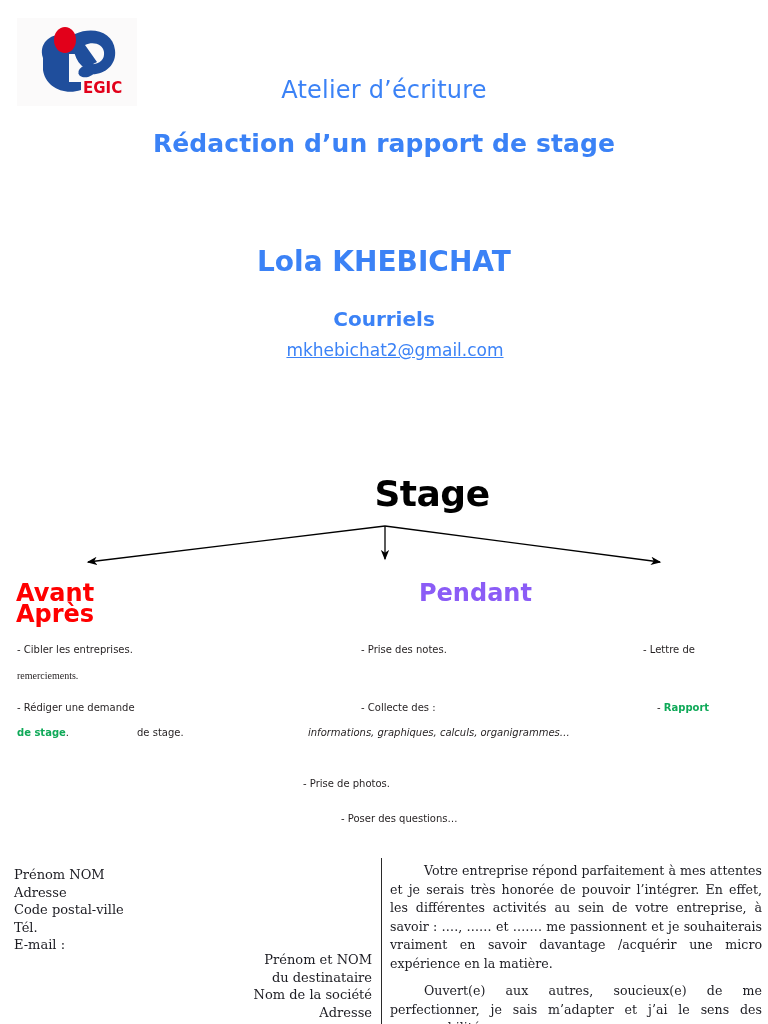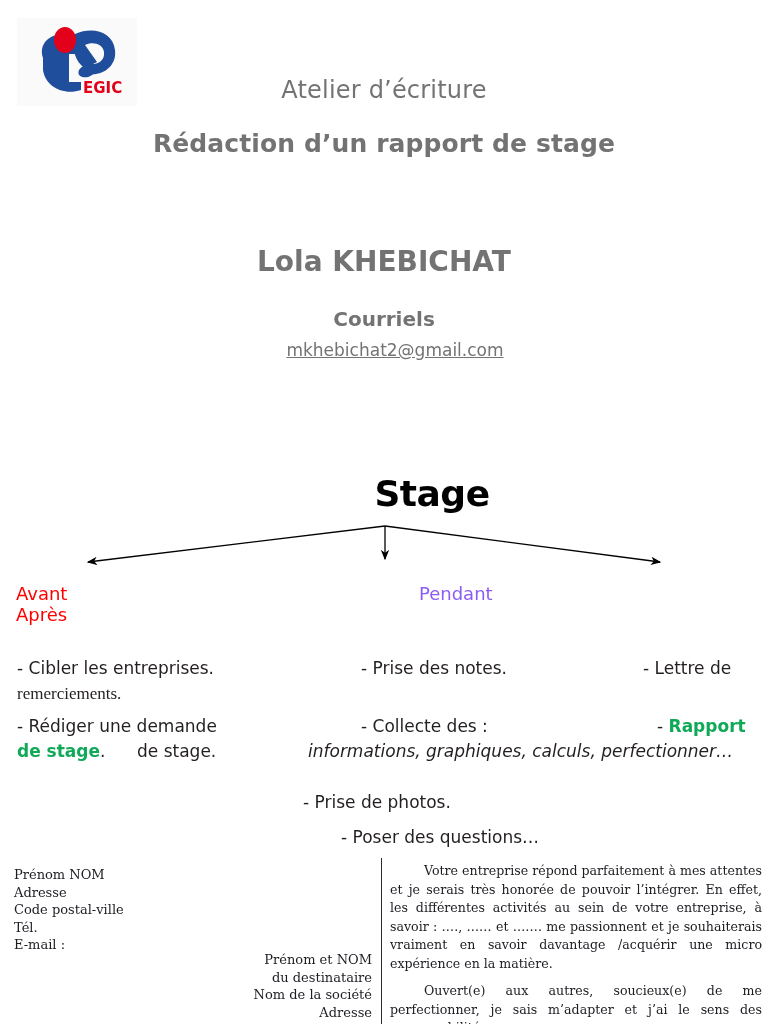--- a/index.html
+++ b/index.html
@@ -28,21 +28,21 @@
     height: 88px;
     background: #fbfafa;
   }
   #logo svg { display: block; }
 
   
   .hdr {
     position: absolute;
     width: 768px;
     text-align: center;
-    color: #737373;
+    color: #3b82f6;
   }
   #title-atelier {
     top: 76px;
     font-size: 24px;
     font-weight: normal;
     letter-spacing: 0.2px;
   }
   #title-redaction {
     top: 129px;
     font-size: 25px;
@@ -87,36 +87,35 @@
   }
   #stage-arrows {
     position: absolute;
     left: 0;
     top: 515px;
     width: 768px;
     height: 65px;
   }
   .branch-label {
     position: absolute;
-    font-size: 18px;
-    font-weight: normal;
+    font-size: 24px;
+    font-weight: bold;
     line-height: 21px;
     white-space: pre-line;
   }
   #label-avant-apres { left: 16px; top: 583px; }
   #label-pendant     { left: 419px; top: 583px; }
 
   
   .content-line {
     position: absolute;
-    font-size: 17px;
+    font-size: 10px;
     line-height: 20px;
     color: #231f20;
     white-space: nowrap;
-    margin-top: 18px;
   }
   .em { font-style: italic; }
   .green { font-weight: bold; }
 
   #c-avant-1     { left: 17px;  top: 640px; }
   #c-avant-1b    { left: 17px;  top: 666px; font-family: Liberation Serif, serif; }
   #c-avant-2     { left: 17px;  top: 698px; }
   #c-avant-3     { left: 17px;  top: 723px; }
   #c-avant-3b    { left: 137px; top: 723px; }
 
@@ -219,21 +218,21 @@
   <div class="branch-label" id="label-pendant" style="color:#8b5cf6">Pendant</div>
 
   <div class="content-line" id="c-avant-1">- Cibler les entreprises.</div>
   <div class="content-line" id="c-avant-1b">remerciements.</div>
   <div class="content-line" id="c-avant-2">- Rédiger une demande</div>
   <div class="content-line" id="c-avant-3"><span class="green" style="color:#0FA958">de stage</span><span>.</span></div>
   <div class="content-line" id="c-avant-3b">de stage.</div>
 
   <div class="content-line" id="c-pendant-1">- Prise des notes.</div>
   <div class="content-line" id="c-pendant-2">- Collecte des :</div>
-  <div class="content-line em" id="c-pendant-2b">informations, graphiques, calculs, perfectionner…</div>
+  <div class="content-line em" id="c-pendant-2b">informations, graphiques, calculs, organigrammes…</div>
   <div class="content-line" id="c-pendant-3">- Prise de photos.</div>
   <div class="content-line" id="c-pendant-4">- Poser des questions…</div>
 
   <div class="content-line" id="c-apres-1">- Lettre de</div>
   <div class="content-line" id="c-apres-2"><span>- </span><span class="green" style="color:#0FA958">Rapport</span></div>
 
   <div id="letter">
     <div id="letter-divider"></div>
     <div id="sender-block">Prénom NOM
 Adresse

